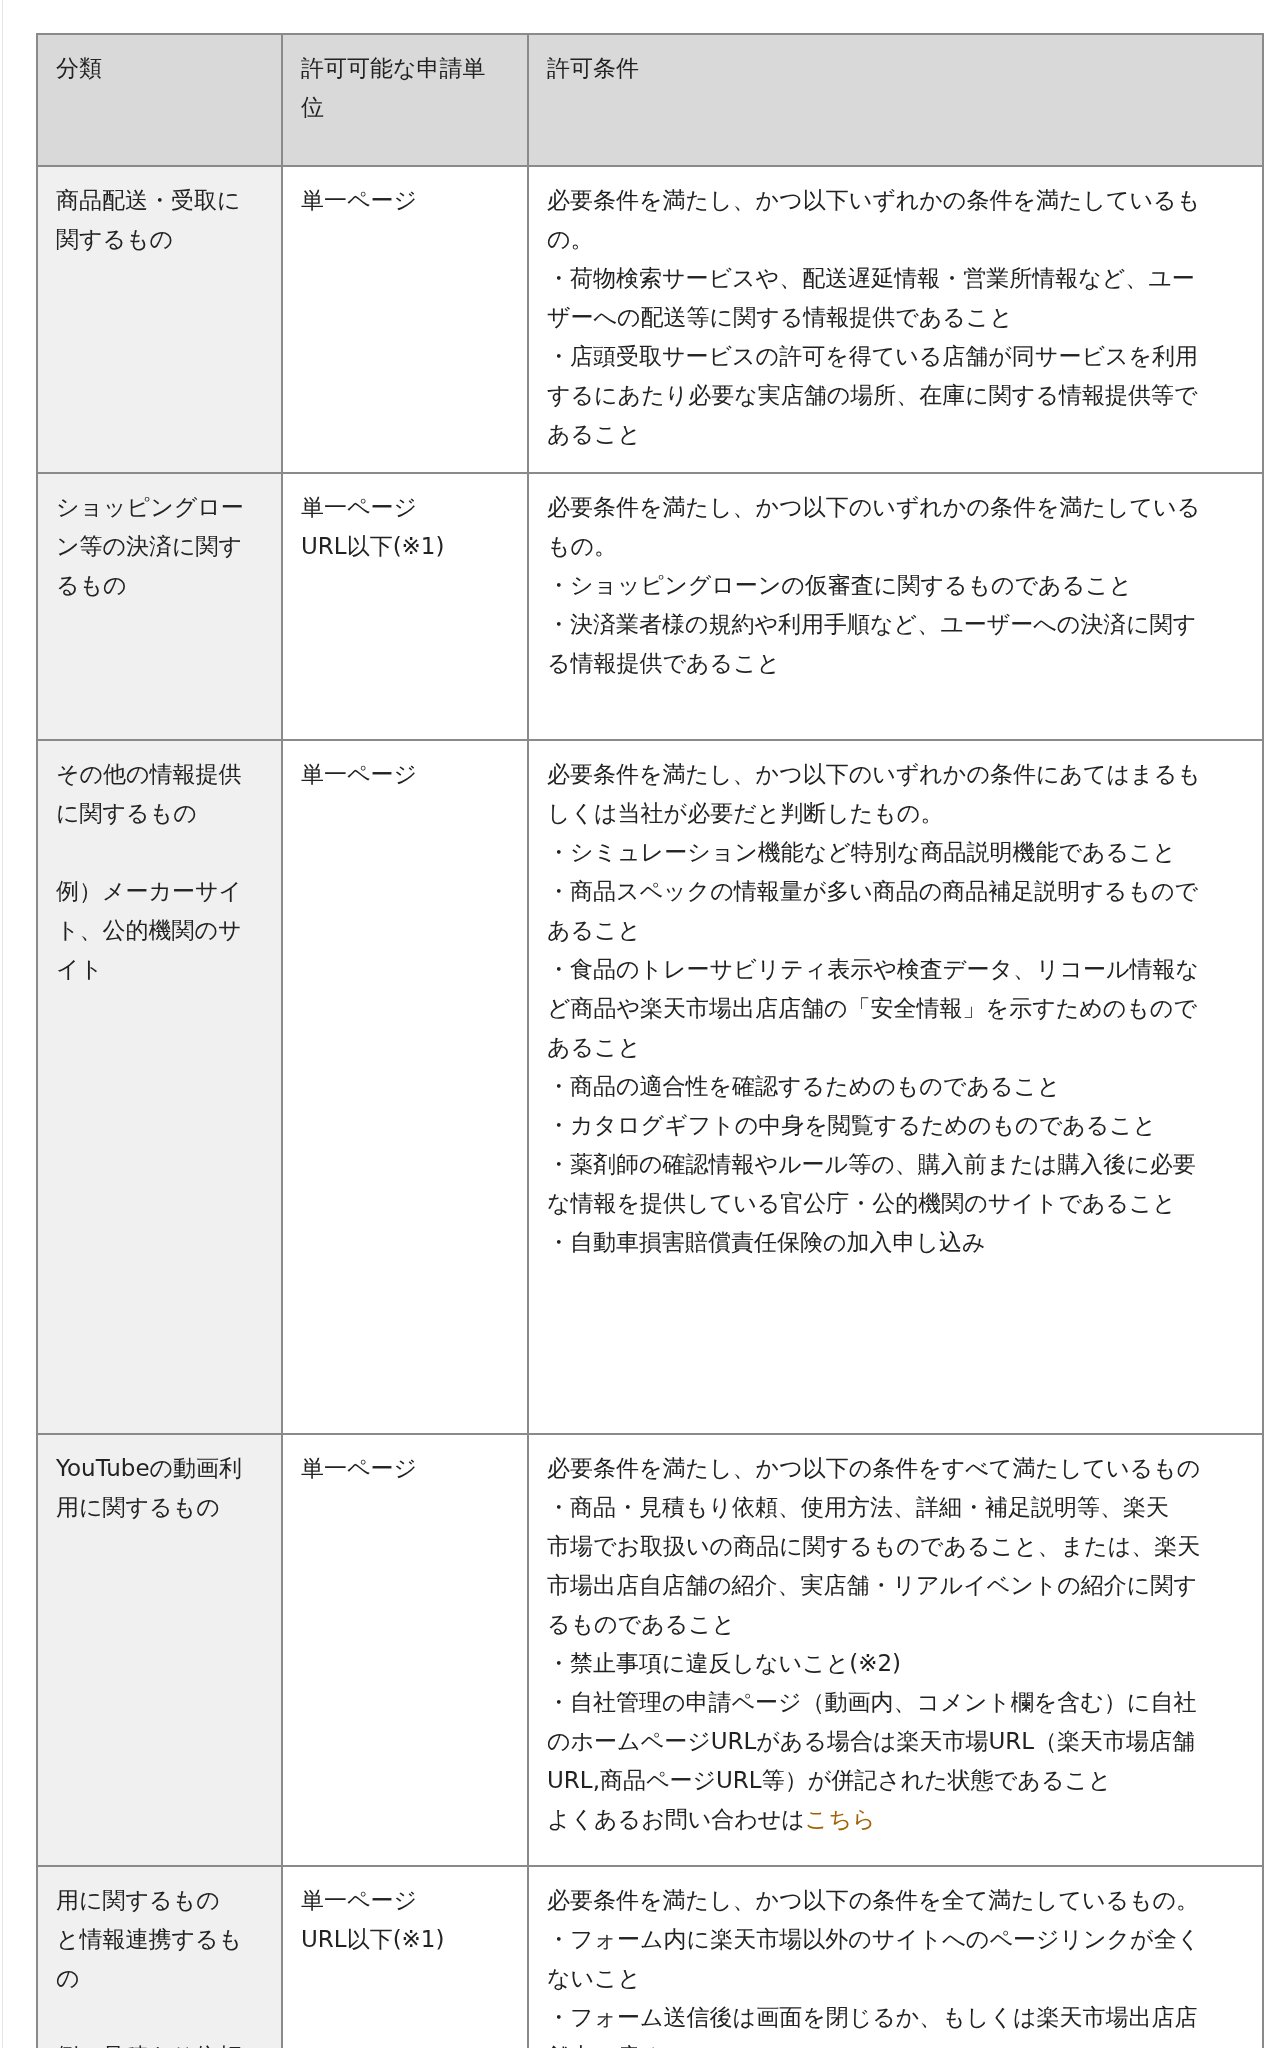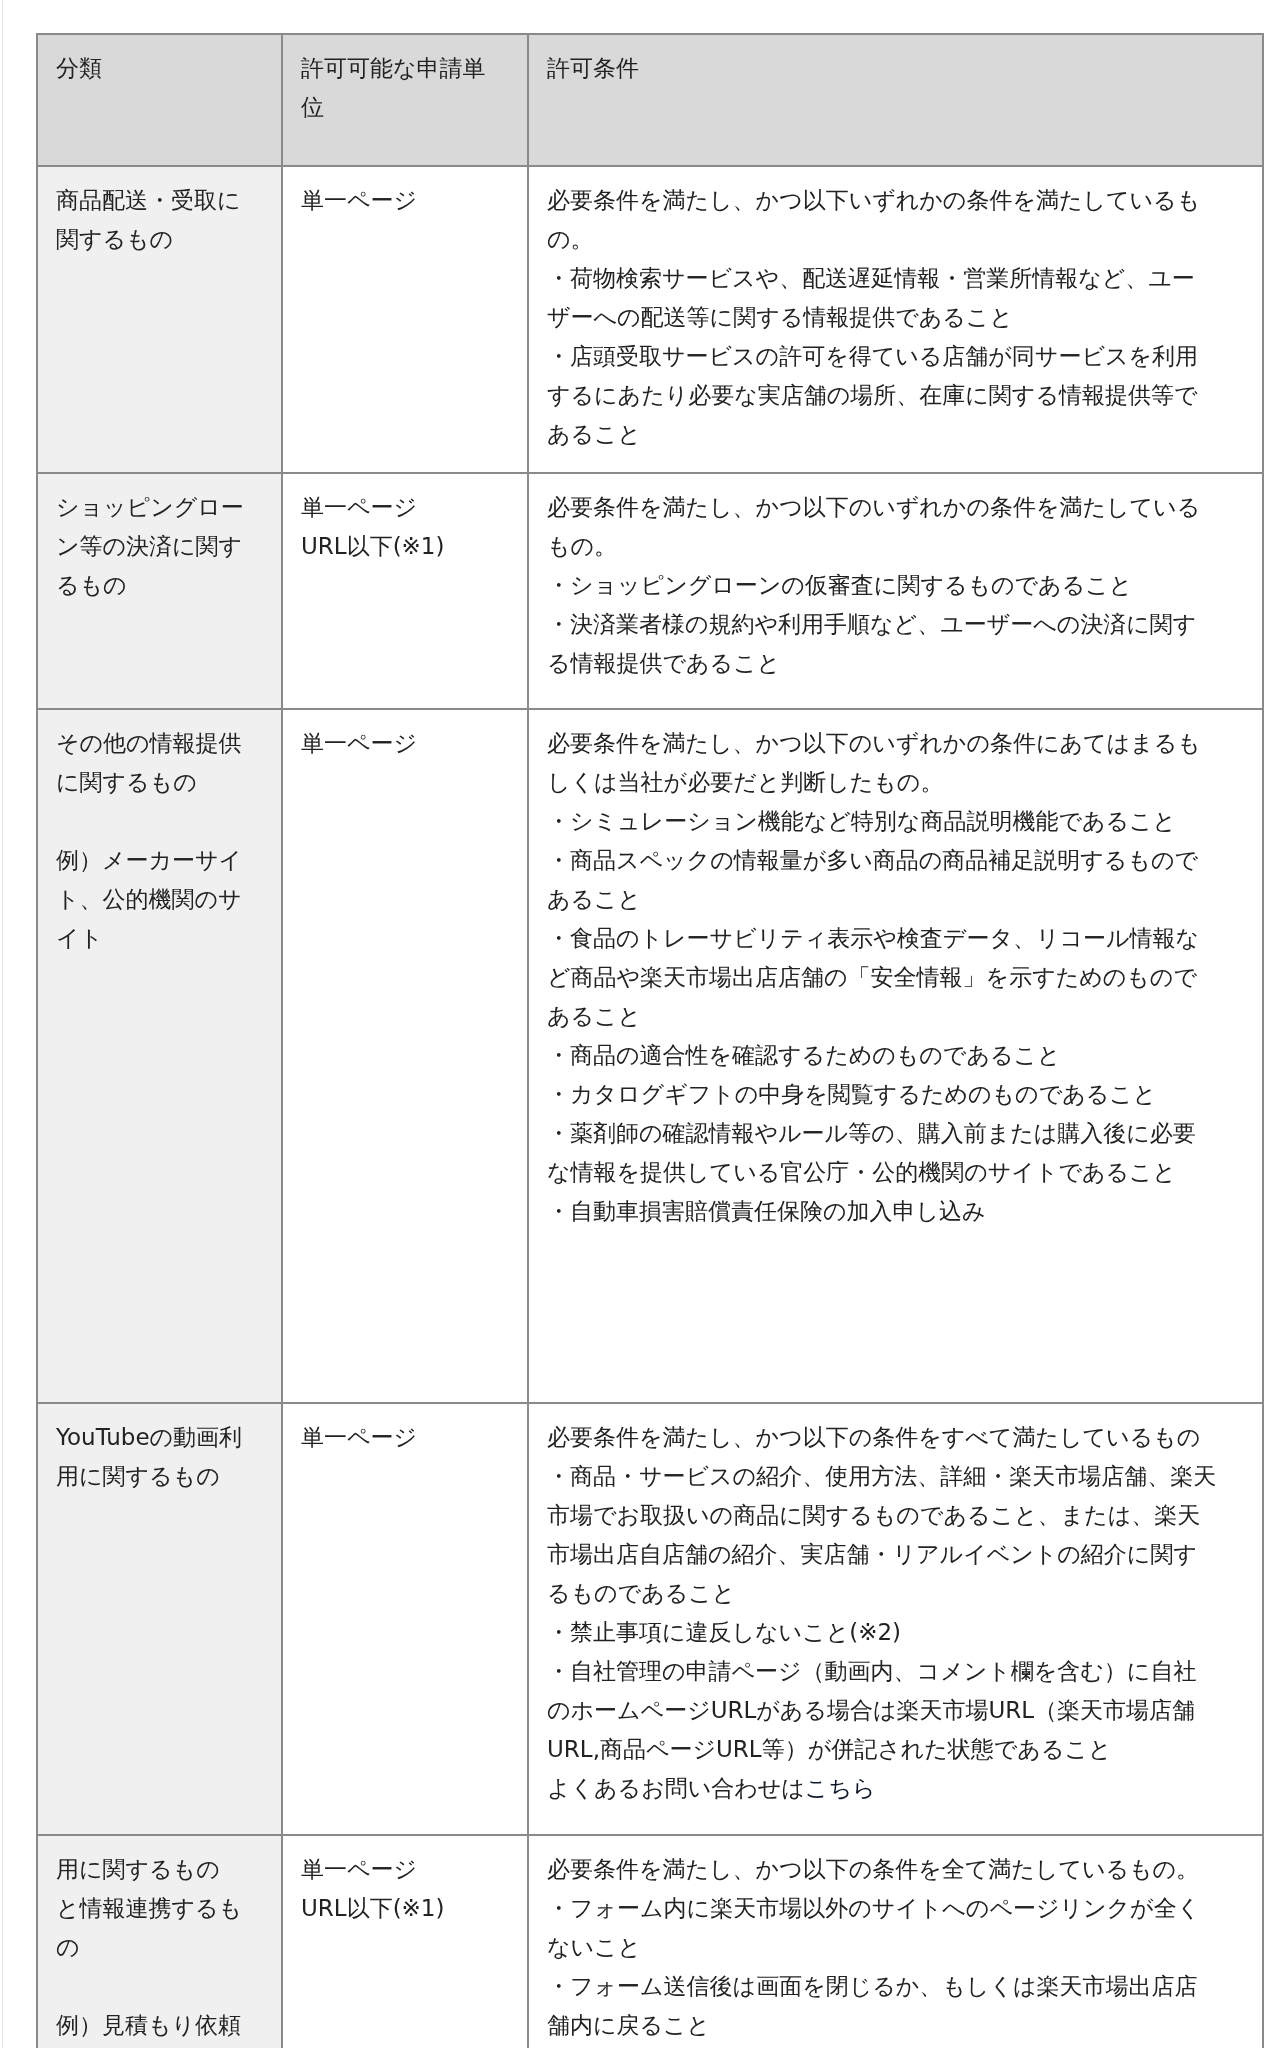--- a/index.html
+++ b/index.html
@@ -28,24 +28,24 @@
       word-break: break-all;
     }
     table.rules th { background: #d9d9d9; }
     table.rules td.cat { background: #f0f0f0; }
     table.rules td { background: #ffffff; }
     col.c1 { width: 245px; }
     col.c2 { width: 246px; }
     col.c3 { width: 735px; }
     .line { display: block; white-space: nowrap; }
     .blank { display: block; height: 39px; }
-    a.link { color: #0f172a; text-decoration: none; }
+    a.link { color: #a16207; text-decoration: none; }
     tr.r-head { height: 132px; }
     tr.r1 { height: 231px; }
-    tr.r2 { height: 236px; border-radius: 6px; }
+    tr.r2 { height: 267px; border-radius: 6px; }
     tr.r3 { height: 153px; }
     tr.r4 { height: 694px; }
     tr.r5 { height: 432px; padding-left: 12px; }
     tr.r6 { height: 260px; }
   </style>
 </head>
 <body>
 
 <div class="page-edge"></div>
 
@@ -142,21 +142,21 @@
     <tr class="r5">
       <td class="cat">
         <span class="line">YouTubeの動画利</span>
         <span class="line">用に関するもの</span>
       </td>
       <td>
         <span class="line">単一ページ</span>
       </td>
       <td>
         <span class="line">必要条件を満たし、かつ以下の条件をすべて満たしているもの</span>
-        <span class="line">・商品・サービスの紹介、使用方法、詳細・楽天市場店舗、楽天</span>
+        <span class="line">・商品・見積もり依頼、使用方法、詳細・補足説明等、楽天</span>
         <span class="line">市場でお取扱いの商品に関するものであること、または、楽天</span>
         <span class="line">市場出店自店舗の紹介、実店舗・リアルイベントの紹介に関す</span>
         <span class="line">るものであること</span>
         <span class="line">・禁止事項に違反しないこと(※2)</span>
         <span class="line">・自社管理の申請ページ（動画内、コメント欄を含む）に自社</span>
         <span class="line">のホームページURLがある場合は楽天市場URL（楽天市場店舗</span>
         <span class="line">URL,商品ページURL等）が併記された状態であること</span>
         <span class="line"><span>よくあるお問い合わせは</span><a class="link" href="#">こちら</a></span>
       </td>
     </tr>

